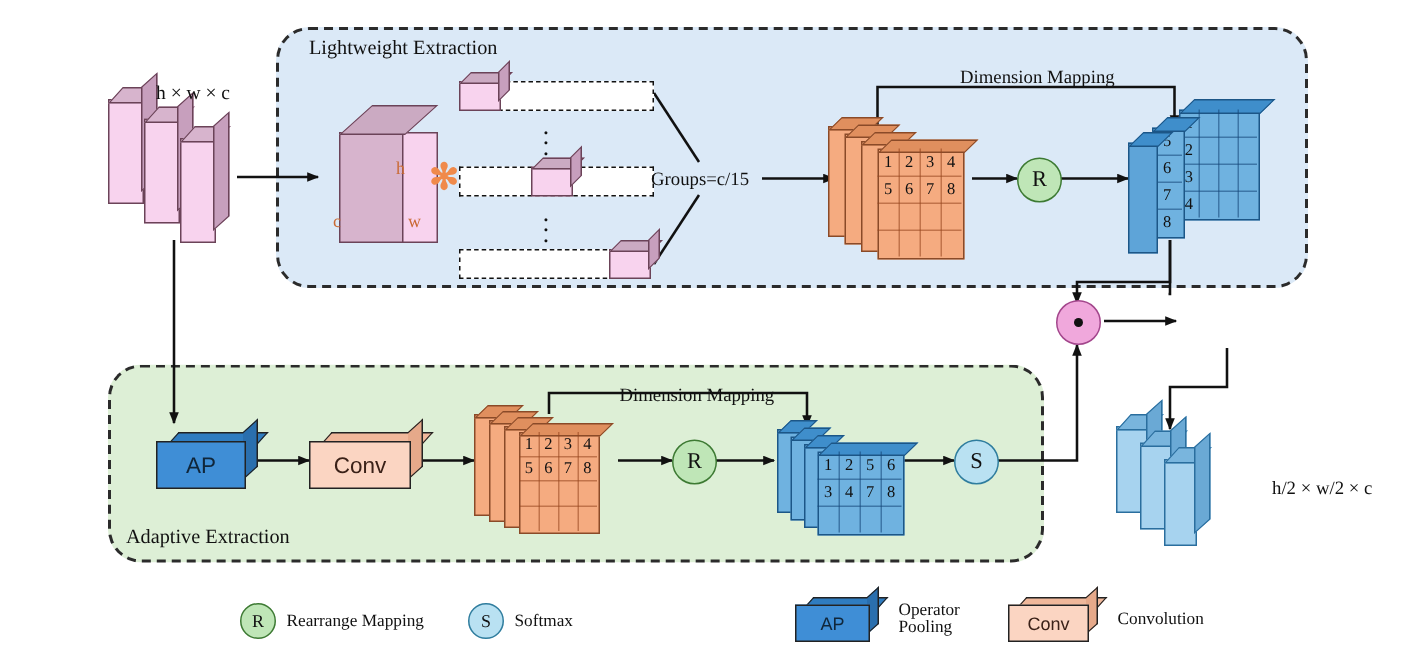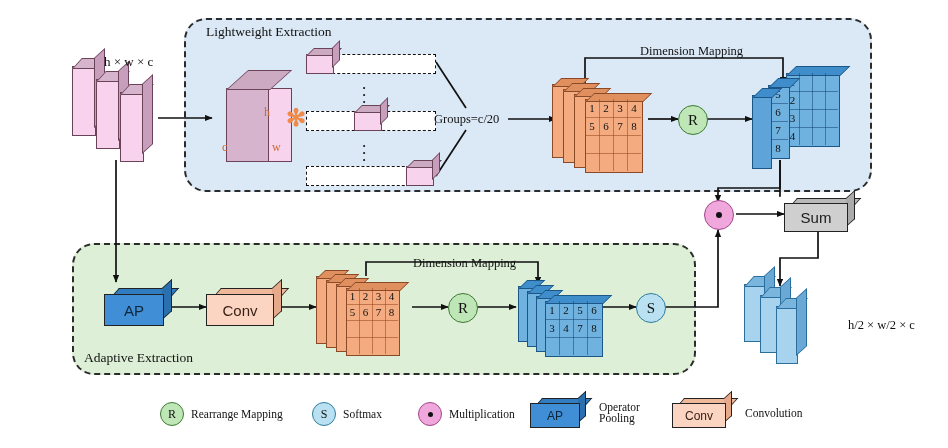--- a/index.html
+++ b/index.html
@@ -178,21 +178,21 @@
   </div>
   <div class="vdots" style="left:358px;top:138px;width:12px;">.<br>.<br>.</div>
 
   <div class="gbar" style="left:306px;top:160px;width:130px;height:26px;">
     <div style="position:absolute;left:0px;top:6px;width:122px;height:18px;border:1.6px dashed #111;background:#fff;"></div>
     <div style="position:absolute;left:100px;top:6px;width:26px;height:18px;background:#f8d3ee;border:1px solid #6b4358;"></div>
     <div style="position:absolute;left:100px;top:0px;width:26px;height:6px;background:#cbaac2;border:1px solid #6b4358;transform:skewX(-45deg);transform-origin:bottom left;"></div>
     <div style="position:absolute;left:126px;top:0px;width:6px;height:18px;background:#c79fbd;border:1px solid #6b4358;transform:skewY(-45deg);transform-origin:top left;"></div>
   </div>
 
-  <div class="txt" style="left:434px;top:112px;font-size:12.5px;">Groups=c/20</div>
+  <div class="txt" style="left:434px;top:112px;font-size:12.5px;">Groups=c/15</div>
 
   <div class="stack" style="left:552px;top:78px;width:104px;height:88px;">
     <div class="layer" style="left:0px;top:0px;">
       <div class="lf" style="position:absolute;left:0;top:6px;width:26px;height:72px;background:#f5ab80;"></div>
       <div class="lt" style="position:absolute;left:0;top:0;width:26px;height:7px;background:#e08f5e;transform:skewX(-46deg);transform-origin:bottom left;"></div>
     </div>
     <div class="layer" style="left:11px;top:5px;">
       <div class="lf" style="position:absolute;left:0;top:6px;width:26px;height:72px;background:#f5ab80;"></div>
       <div class="lt" style="position:absolute;left:0;top:0;width:26px;height:7px;background:#e08f5e;transform:skewX(-46deg);transform-origin:bottom left;"></div>
     </div>
@@ -265,27 +265,20 @@
     <div class="layer blue" style="left:0px;top:22px;">
       <div class="lf" style="position:absolute;left:0;top:7px;width:18px;height:72px;background:#5ea4d8;"></div>
       <div class="lt" style="position:absolute;left:0;top:0;width:18px;height:8px;background:#3f8ecb;transform:skewX(-46deg);transform-origin:bottom left;"></div>
     </div>
   </div>
 
   <div class="circ circ-m" style="left:704px;top:200px;width:28px;height:28px;">
     <span class="dot"></span>
   </div>
 
-  <div class="box3d" style="left:784px;top:198px;width:76px;height:34px;">
-    <div class="btop" style="left:6px;top:0px;width:62px;height:7px;background:#b9b9b9;transform:skewX(-42deg);transform-origin:bottom left;"></div>
-    <div class="bside" style="left:62px;top:0px;width:8px;height:27px;background:#ababab;transform:skewY(-42deg);transform-origin:top left;"></div>
-    <div class="bface" style="width:62px;height:27px;background:#cfcfcf;">
-      <span>Sum</span>
-    </div>
-  </div>
 
   <div class="slab" style="left:744px;top:276px;width:92px;height:86px;">
     <div style="position:absolute;left:0px;top:0px;width:30px;height:64px;">
       <div style="position:absolute;left:0;top:8px;width:20px;height:56px;background:#a7d3ef;border:1px solid #2a6e9e;"></div>
       <div style="position:absolute;left:0;top:0;width:20px;height:9px;background:#79b5dd;border:1px solid #2a6e9e;transform:skewX(-42deg);transform-origin:bottom left;"></div>
       <div style="position:absolute;left:20px;top:0px;width:9px;height:56px;background:#6aa9d5;border:1px solid #2a6e9e;transform:skewY(-42deg);transform-origin:top left;"></div>
     </div>
     <div style="position:absolute;left:16px;top:11px;width:30px;height:64px;">
       <div style="position:absolute;left:0;top:8px;width:20px;height:56px;background:#a7d3ef;border:1px solid #2a6e9e;"></div>
       <div style="position:absolute;left:0;top:0;width:20px;height:9px;background:#79b5dd;border:1px solid #2a6e9e;transform:skewX(-42deg);transform-origin:bottom left;"></div>
@@ -403,26 +396,20 @@
       <span class="leg-txt">Rearrange Mapping</span>
     </div>
 
     <div class="leg-item" style="left:312px;top:10px;">
       <div class="circ circ-s" style="position:relative;left:0;top:0;width:22px;height:22px;font-size:12px;">
         <span>S</span>
       </div>
       <span class="leg-txt">Softmax</span>
     </div>
 
-    <div class="leg-item" style="left:418px;top:10px;">
-      <div class="circ circ-m" style="position:relative;left:0;top:0;width:22px;height:22px;">
-        <span class="dot" style="width:5px;height:5px;"></span>
-      </div>
-      <span class="leg-txt">Multiplication</span>
-    </div>
 
     <div class="leg-item" style="left:530px;top:6px;">
       <div class="box3d" style="position:relative;left:0;top:0;width:62px;height:30px;">
         <div class="btop" style="left:6px;top:0px;width:48px;height:6px;background:#2f7cc0;transform:skewX(-42deg);transform-origin:bottom left;"></div>
         <div class="bside" style="left:48px;top:0px;width:7px;height:23px;background:#2a6fae;transform:skewY(-42deg);transform-origin:top left;"></div>
         <div class="bface" style="width:48px;height:23px;background:#3f8ed6;color:#10263a;font-size:12px;">
           <span>AP</span>
         </div>
       </div>
       <span class="leg-txt two" style="white-space:pre-line;">Operator

